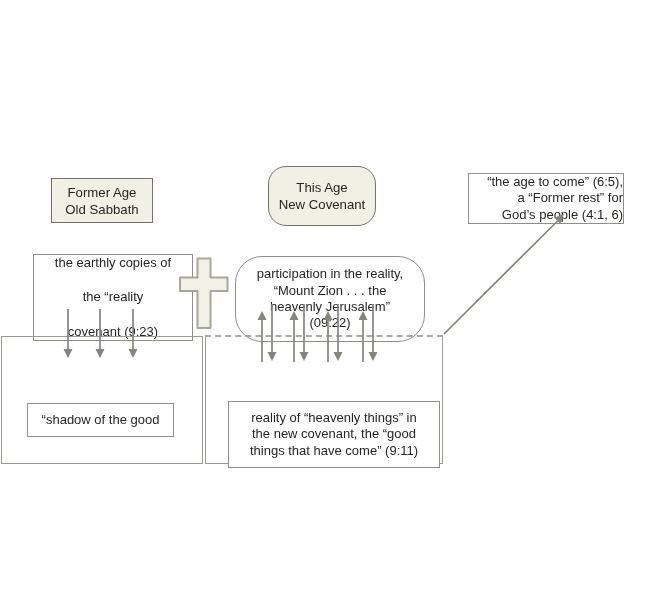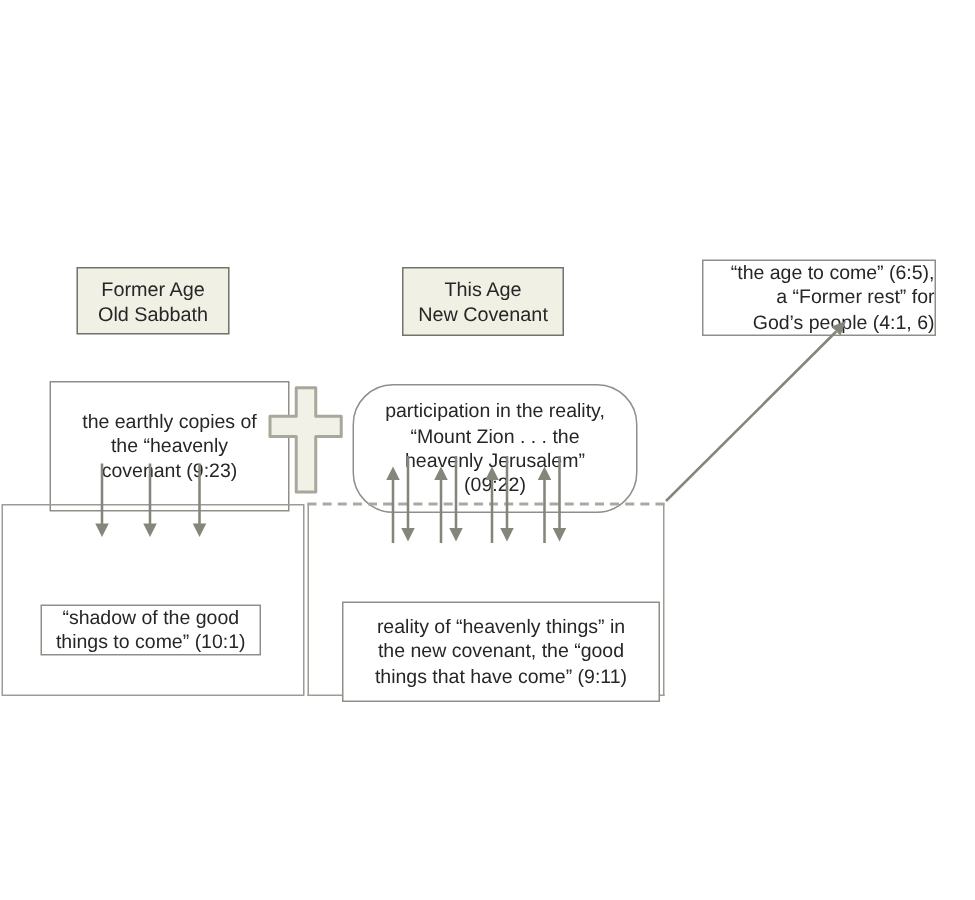--- a/index.html
+++ b/index.html
@@ -33,51 +33,50 @@
 </head>
 <body>
 
 <div class="stage">
 
   <div class="box header-box" style="left:51px; top:142px; width:102px; height:45px;">
     <div>Former Age</div>
     <div>Old Sabbath</div>
   </div>
 
-  <div class="box header-box" style="left:268px; top:142px; width:108px; height:46px;">
+  <div class="box header-box" style="left:268px; top:130px; width:108px; height:60px;border-radius:18px;">
     <div>This Age</div>
     <div>New Covenant</div>
   </div>
 
   <div class="box" style="left:468px; top:137px; width:156px; height:51px;text-align:right;">
     <div>“the age to come” (6:5),</div>
     <div>a “Former rest” for</div>
     <div>God’s people (4:1, 6)</div>
   </div>
 
-  <div class="box" style="left:33px; top:218px; width:160px; height:87px;">
+  <div class="box" style="left:33px; top:218px; width:160px; height:87px;gap:18px;">
     <div>the earthly copies of</div>
-    <div>the “heavenly</div>
+    <div>the “reality</div>
     <div>covenant (9:23)</div>
   </div>
 
   <div class="box" style="left:235px; top:220px; width:190px; height:86px;border-radius:27px;">
     <div>participation in the reality,</div>
     <div>“Mount Zion . . . the</div>
     <div>heavenly Jerusalem”</div>
     <div>(09:22)</div>
   </div>
 
   <div class="container" style="left:1px; top:336px; width:202px; height:128px;"></div>
 
   <div class="container dashed-top" style="left:205px; top:335px; width:238px; height:129px;"></div>
 
   <div class="box" style="left:27px; top:367px; width:147px; height:34px;">
     <div>“shadow of the good</div>
-    <div>things to come” (10:1)</div>
   </div>
 
   <div class="box" style="left:228px; top:365px; width:212px; height:67px;">
     <div>reality of “heavenly things” in</div>
     <div>the new covenant, the “good</div>
     <div>things that have come” (9:11)</div>
   </div>
 
   <svg class="overlay" viewBox="0 0 650 600">
 

